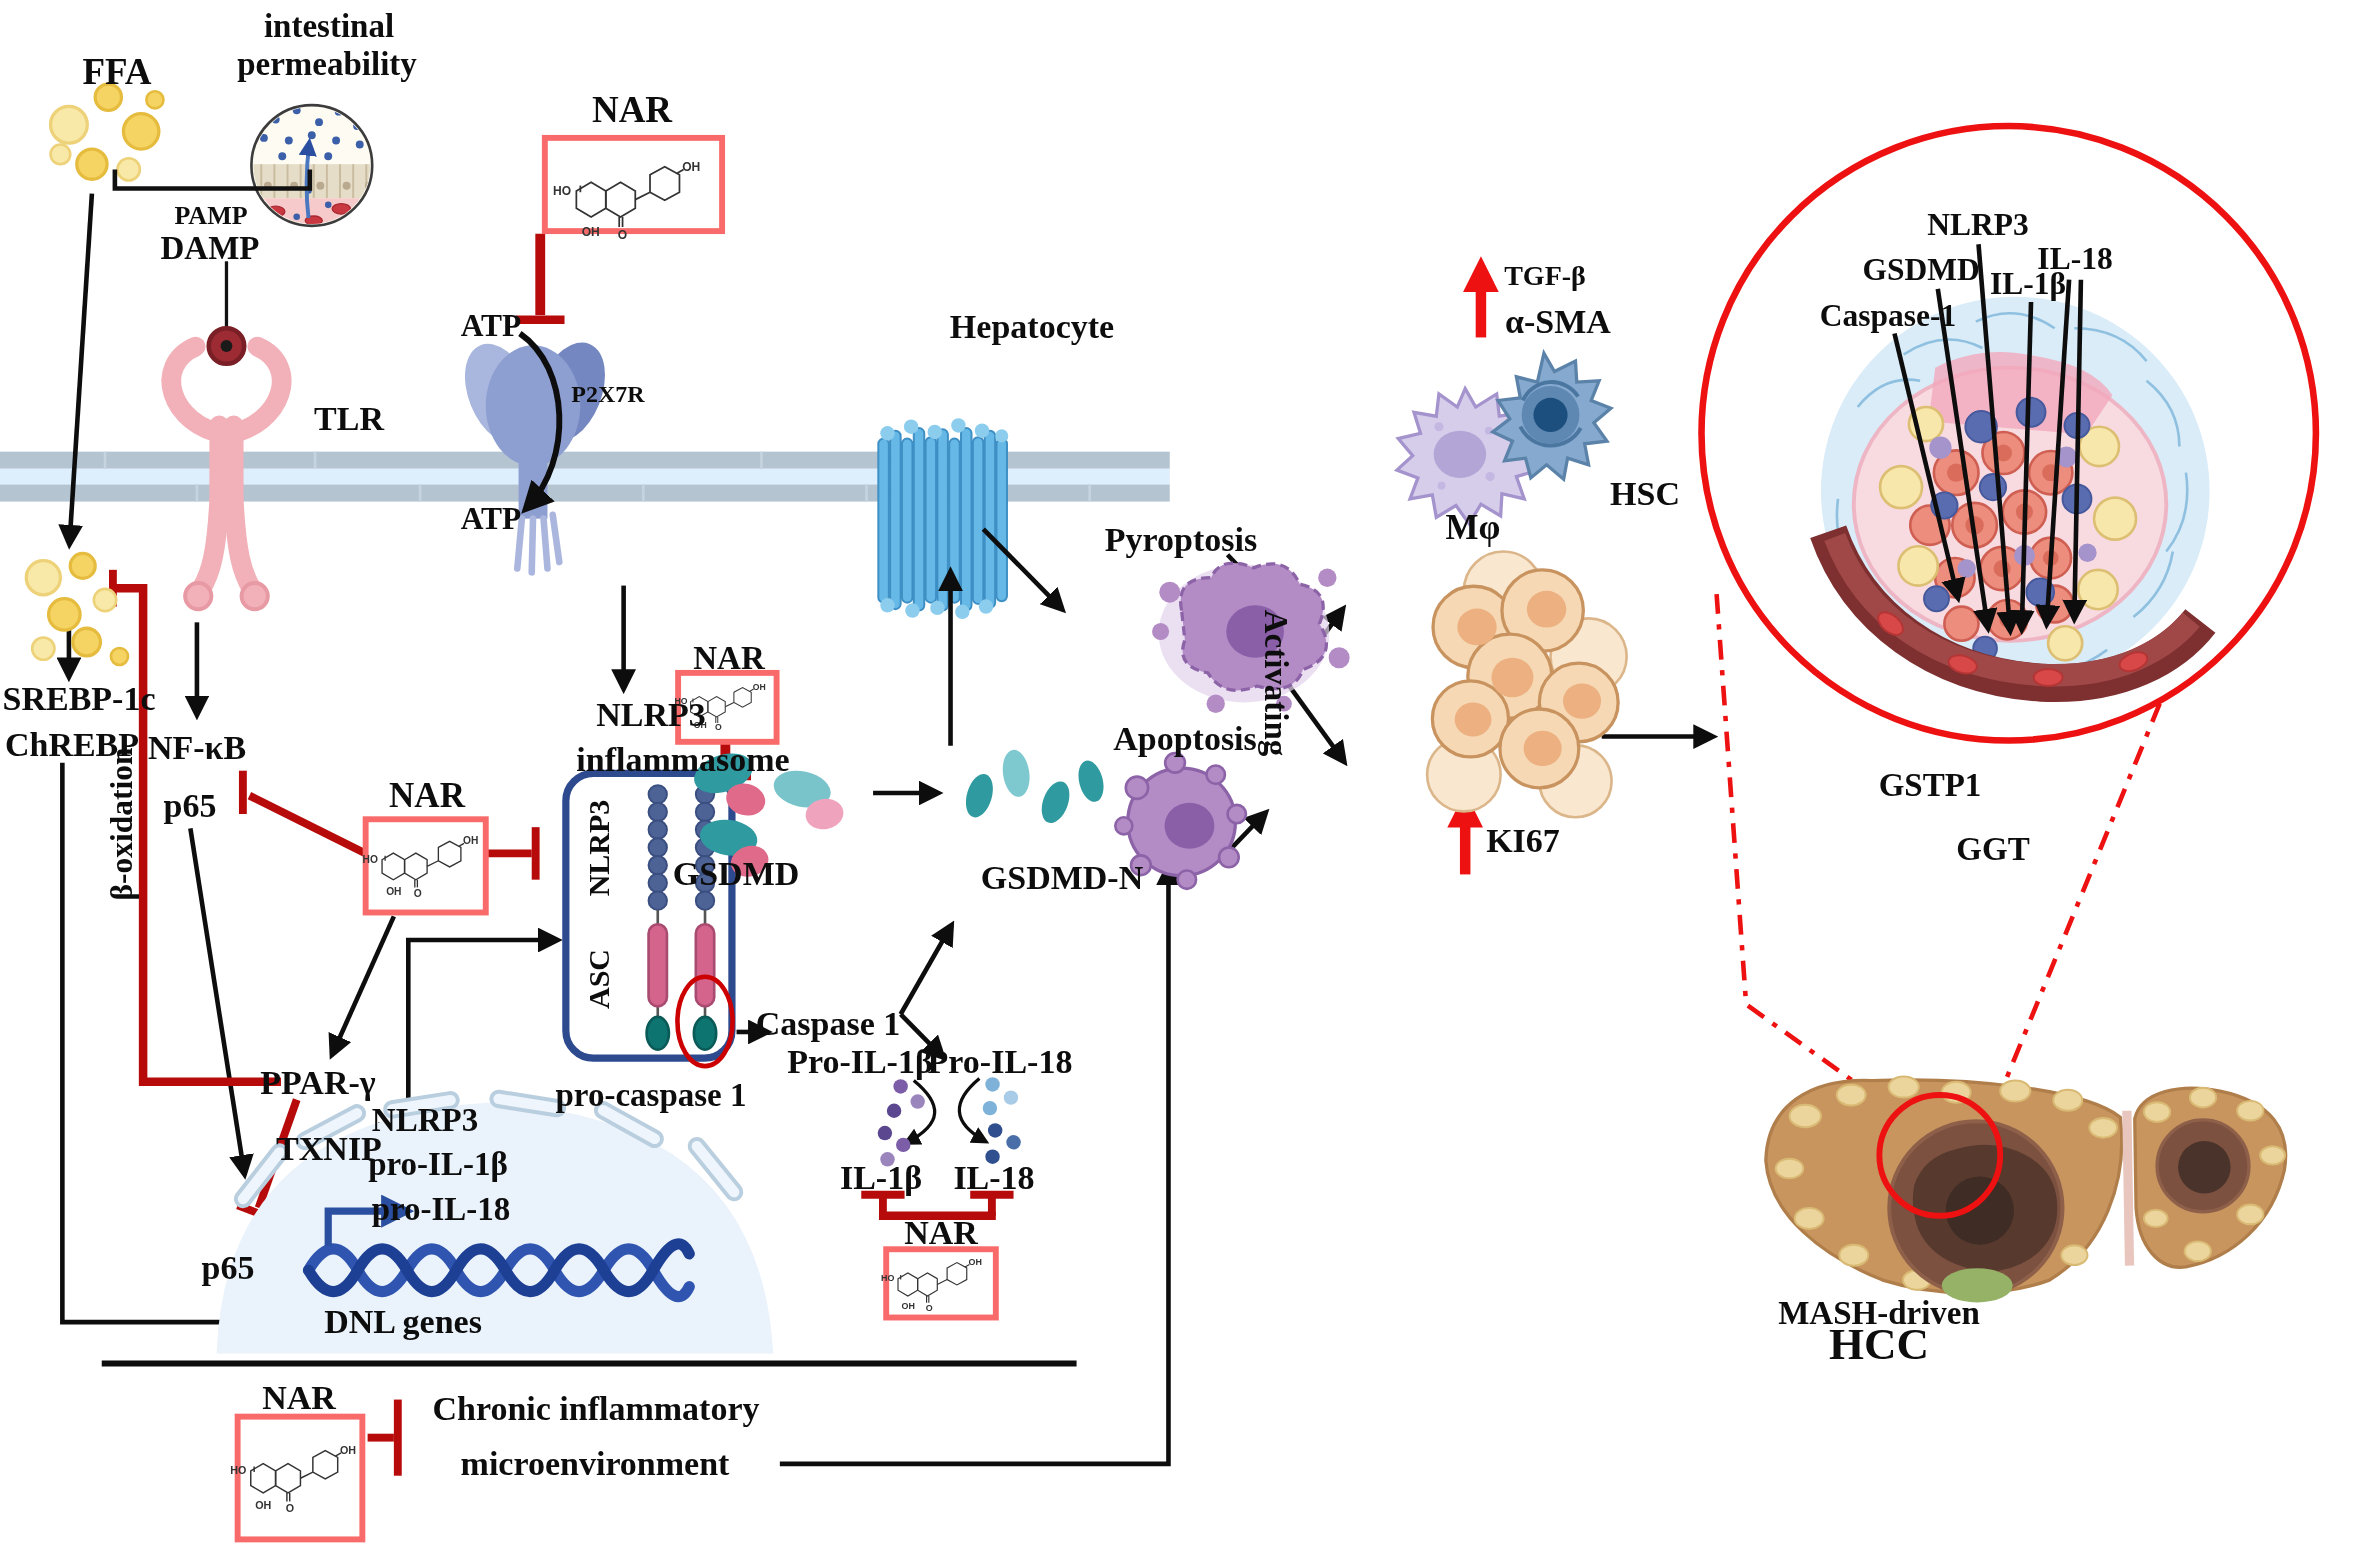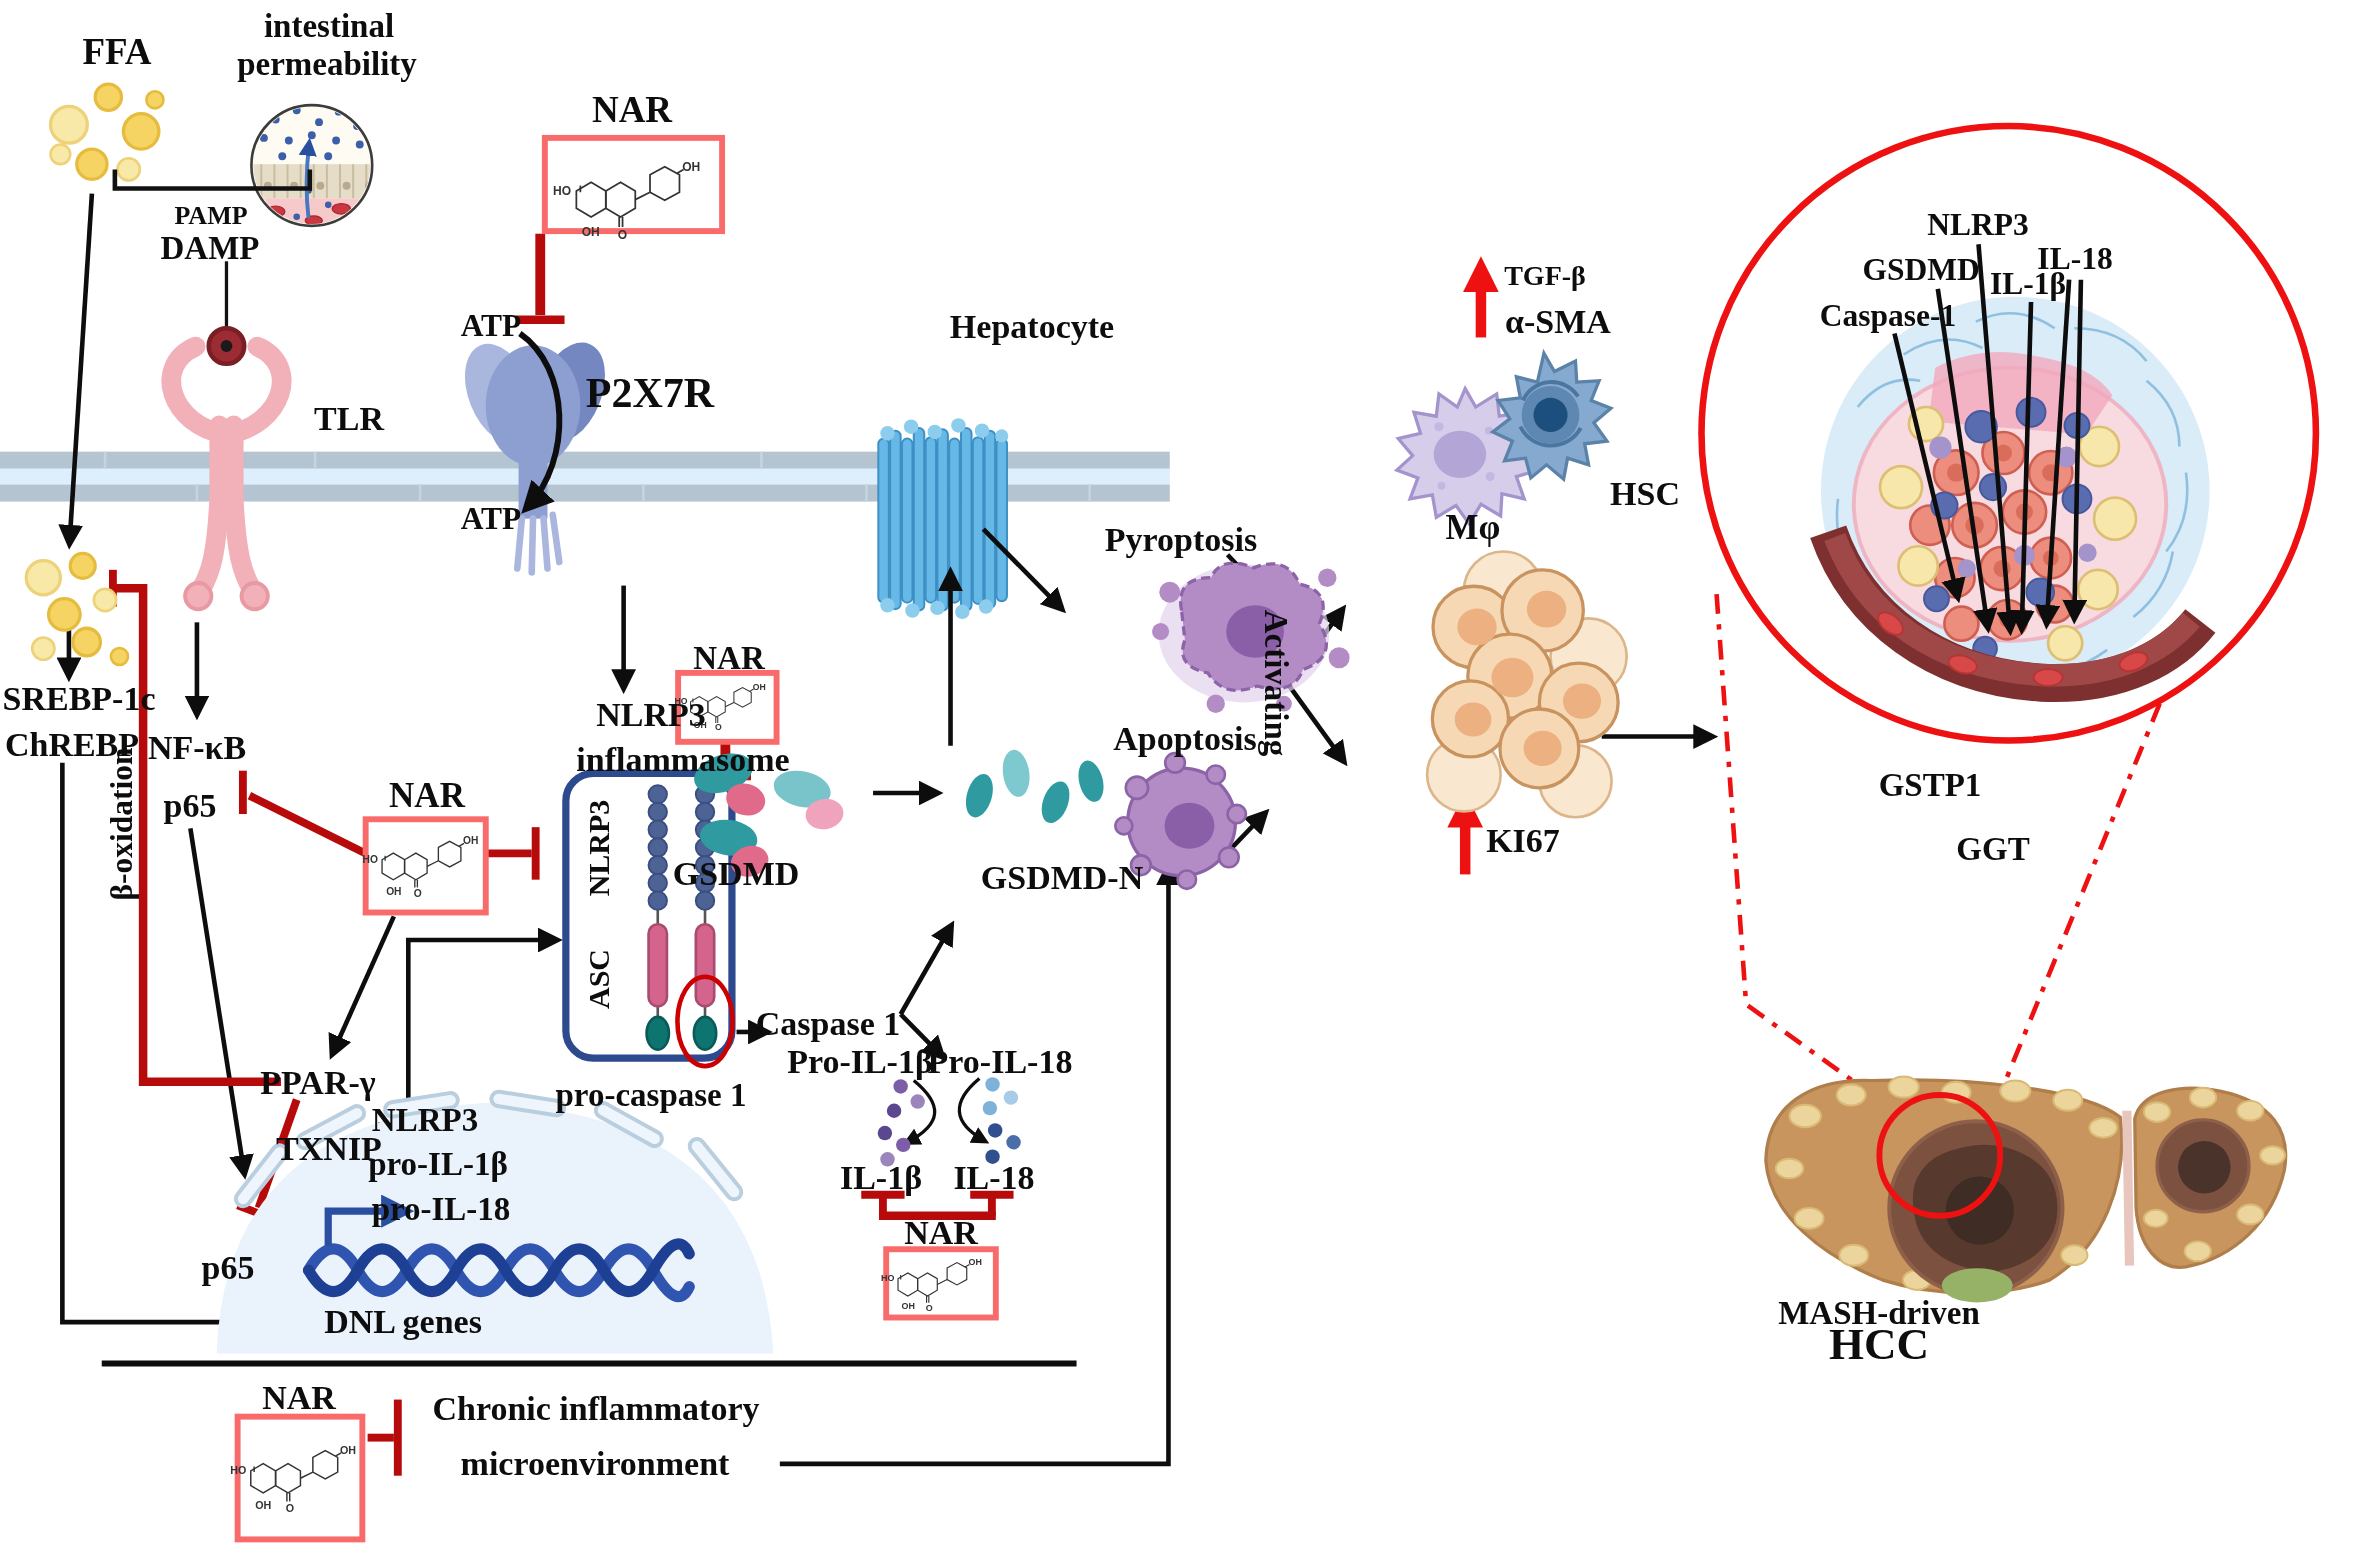--- a/index.html
+++ b/index.html
@@ -550,31 +550,31 @@
     <circle cx="3010" cy="1840" r="132" fill="#7c5140" stroke="#8f6049" stroke-width="6"></circle>
     <path d="M2916,1806 q14,-44 66,-56 q58,-16 104,10 q46,24 48,76 q2,52 -42,82 q-48,30 -100,12 q-52,-16 -70,-58 q-12,-34 -6,-66 z" fill="#57392e"></path>
     <circle cx="3016" cy="1844" r="52" fill="#3f2c24"></circle>
     <circle cx="3356" cy="1776" r="70" fill="#7c5140" stroke="#8f6049" stroke-width="5"></circle>
     <circle cx="3358" cy="1778" r="40" fill="#4a332a"></circle>
     <ellipse cx="3012" cy="1958" rx="54" ry="26" fill="#95b267"></ellipse>
     <circle cx="2955" cy="1760" r="92" fill="none" stroke="#ee1111" stroke-width="9"></circle>
   </g>
 </svg>
 
-<div class="lbl" style="left:117px;top:52px;font-size:37px">FFA</div>
+<div class="lbl" style="left:117px;top:72px;font-size:37px">FFA</div>
 <div class="lbl" style="left:329px;top:26px;font-size:33px">intestinal</div>
 <div class="lbl" style="left:327px;top:64px;font-size:33px">permeability</div>
 <div class="lbl" style="left:211px;top:216px;font-size:26px">PAMP</div>
 <div class="lbl" style="left:210px;top:248px;font-size:33px">DAMP</div>
 <div class="lbl" style="left:349px;top:419px;font-size:34px">TLR</div>
 
 <div class="lbl" style="left:632px;top:110px;font-size:37px">NAR</div>
 <div class="lbl" style="left:491px;top:326px;font-size:31.5px">ATP</div>
 <div class="lbl" style="left:491px;top:519px;font-size:31.5px">ATP</div>
-<div class="lbl" style="left:650px;top:394px;font-size:42px">P2X7R</div>
+<div class="lbl" style="left:608px;top:394px;font-size:24px">P2X7R</div>
 <div class="lbl" style="left:1032px;top:327px;font-size:34px">Hepatocyte</div>
 
 <div class="lbl" style="left:79px;top:699px;font-size:34px">SREBP-1c</div>
 <div class="lbl" style="left:72px;top:745px;font-size:34px">ChREBP</div>
 <div class="lbl" style="left:197px;top:748px;font-size:34px">NF-κB</div>
 <div class="lbl" style="left:190px;top:806px;font-size:34px">p65</div>
 <div class="lbl rotm90" style="left:122px;top:824px;font-size:31.5px">β-oxidation</div>
 
 <div class="lbl" style="left:427px;top:796px;font-size:35px">NAR</div>
 <div class="lbl" style="left:651px;top:715px;font-size:34px">NLRP3</div>

